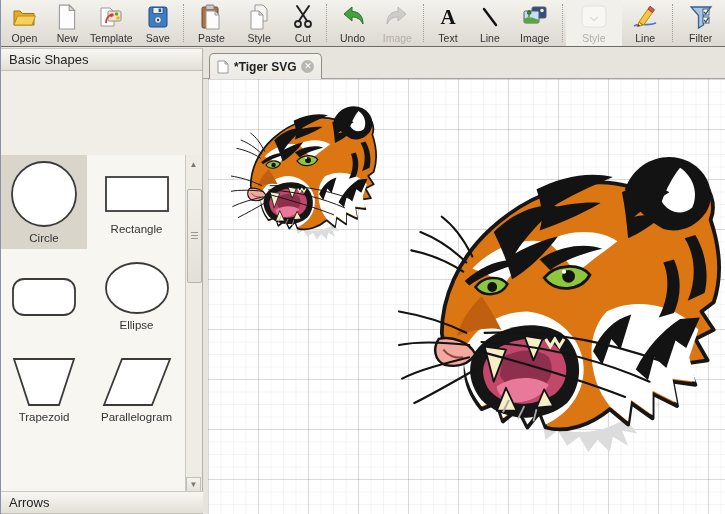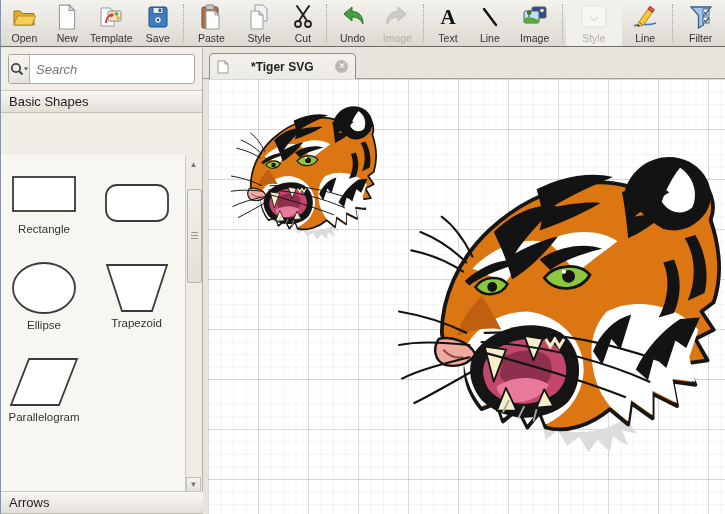--- a/index.html
+++ b/index.html
@@ -36,21 +36,21 @@
   .varrow{position:absolute;left:0;width:15px;height:15px;display:flex;align-items:center;justify-content:center;font-size:8px;color:#777;cursor:pointer;}
   .varrow.up{top:2px;}
   .varrow.down{bottom:0;border:1px solid #c2bfb7;background:linear-gradient(#f6f4ef,#e5e2da);box-sizing:border-box;}
   .vthumb{position:absolute;left:1px;width:13px;top:34px;height:92px;background:linear-gradient(#f2f0ea,#e3e0d8);border:1px solid #b7b4ac;border-radius:2px;cursor:grab;}
   .vthumb .grip{position:absolute;left:3px;right:3px;top:50%;margin-top:-4px;height:8px;background:repeating-linear-gradient(#9b988f 0 1px,transparent 1px 3px);}
   .arrowshdr{position:absolute;left:0;bottom:0;width:201px;}
 
   
   .main{position:absolute;left:202px;top:48px;right:0;bottom:0;background:#e7e4dd;}
   .tabbar{height:31px;border-bottom:1px solid #a5a29a;position:relative;display:flex;align-items:flex-end;padding-left:6px;box-sizing:border-box;}
-  .tab{height:25px;display:flex;align-items:center;gap:22px;padding:0 7px;background:linear-gradient(#f4f2ed,#eceae3);border:1px solid #8f8c84;border-bottom:none;border-radius:5px 5px 0 0;margin-bottom:-1px;cursor:pointer;margin-top:48px;}
+  .tab{height:25px;display:flex;align-items:center;gap:5px;padding:0 7px;background:linear-gradient(#f4f2ed,#eceae3);border:1px solid #8f8c84;border-bottom:none;border-radius:5px 5px 0 0;margin-bottom:-1px;cursor:pointer;margin-top:48px;}
   .tab .tablabel{font-size:12px;font-weight:700;color:#222;white-space:nowrap;}
   .tabclose{width:13px;height:13px;border-radius:50%;background:#bab7b1;color:#fff;font-size:9px;line-height:13px;text-align:center;cursor:pointer;}
   .canvas{position:absolute;left:5px;top:31px;right:0;bottom:0;overflow:hidden;cursor:default;
     background:
       linear-gradient(to right, rgba(40,40,60,.13) 1px, transparent 1px) 0 0 / 50px 50px,
       linear-gradient(to bottom, rgba(40,40,60,.13) 1px, transparent 1px) 0 0 / 50px 50px,
       linear-gradient(to right, rgba(40,40,60,.05) 1px, transparent 1px) 0 0 / 12.5px 12.5px,
       linear-gradient(to bottom, rgba(40,40,60,.05) 1px, transparent 1px) 0 0 / 12.5px 12.5px,
       #fff;}
   .tiger{position:absolute;}
@@ -240,38 +240,32 @@
             <path d="M16,8 L17.8,10 L20.5,5.8" stroke="#2a4a6e" stroke-width="1.3" fill="none"></path>
             <rect x="15" y="13" width="6" height="6" fill="#fff" stroke="#3a5f8a"></rect>
             <path d="M16,16 L17.8,18 L20.5,13.8" stroke="#2a4a6e" stroke-width="1.3" fill="none"></path>
           </svg>
       </span>
       <span class="tlabel">Filter</span>
     </div>
   </div>
 
   <div class="sidebar">
-    <div class="searchrow">
-      <div class="searchbox">
-        <span class="searchbtn">
-          <svg width="20" height="16" viewBox="0 0 20 16">
-              <circle cx="7" cy="7" r="4.2" fill="none" stroke="#444" stroke-width="1.8"></circle>
-              <line x1="10.2" y1="10.2" x2="13.5" y2="13.5" stroke="#444" stroke-width="2"></line>
-              <path d="M15,6.5 L19,6.5 L17,9.5 Z" fill="#555"></path>
-            </svg>
-        </span>
-        <input type="text" placeholder="Search" style="">
-      </div>
-    </div>
 
     <div class="sechdr">Basic Shapes</div>
 
     <div class="shapelist">
       <div class="shapegrid">
 
+        <div class="shapecell selected">
+          <svg width="70" height="68" viewBox="0 0 70 68">
+              <circle cx="35" cy="34" r="32" fill="#fff" stroke="#3a3a3a" stroke-width="1.8"></circle>
+            </svg>
+          <span class="slabel">Circle</span>
+        </div>
 
 
         <div class="shapecell">
           <svg width="66" height="50" viewBox="0 0 66 50">
               <rect x="2" y="8" width="62" height="34" fill="#fff" stroke="#3a3a3a" stroke-width="1.8"></rect>
             </svg>
           <span class="slabel">Rectangle</span>
         </div>
 
 

